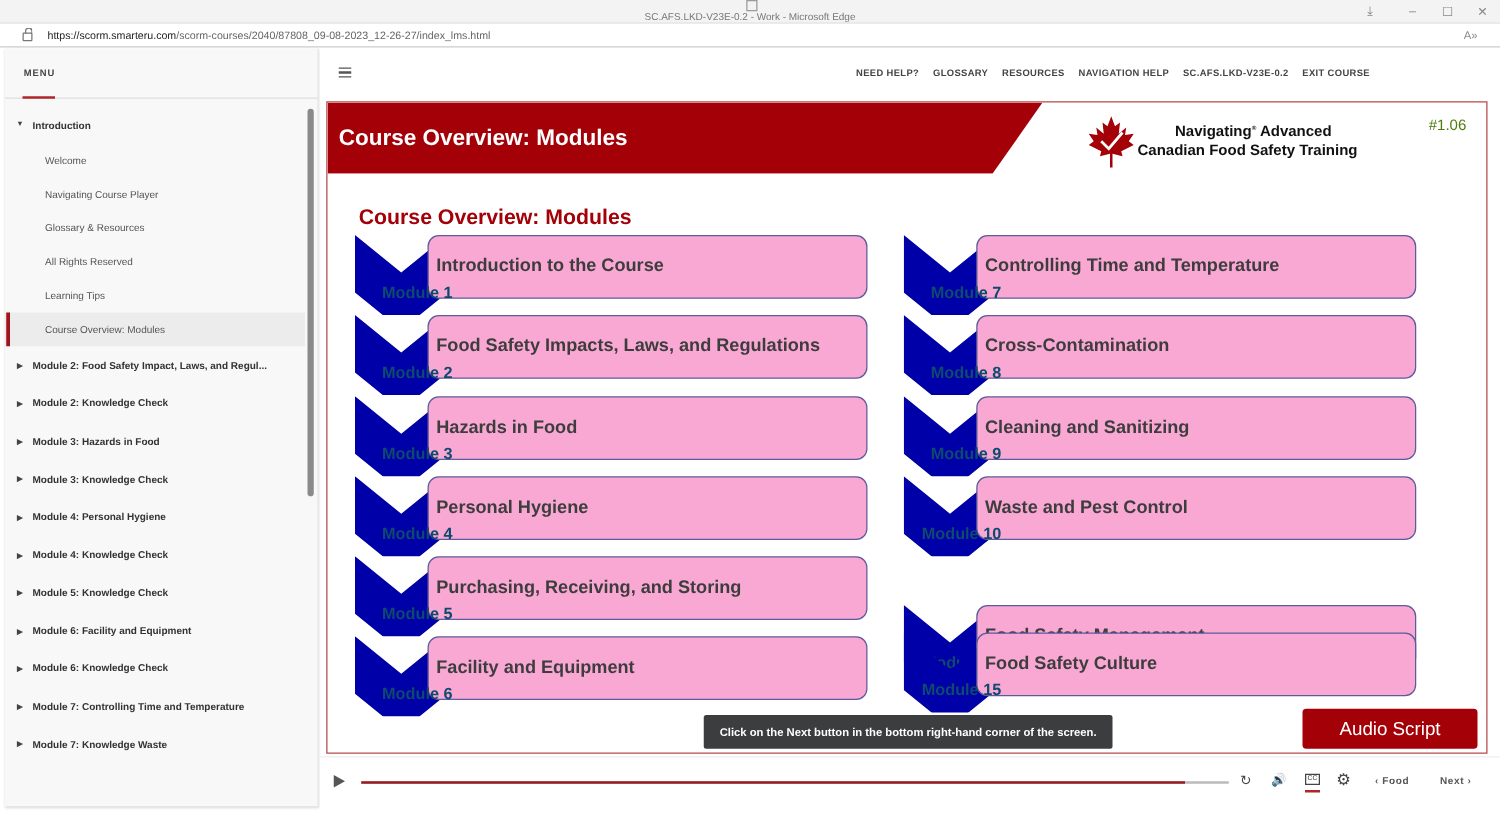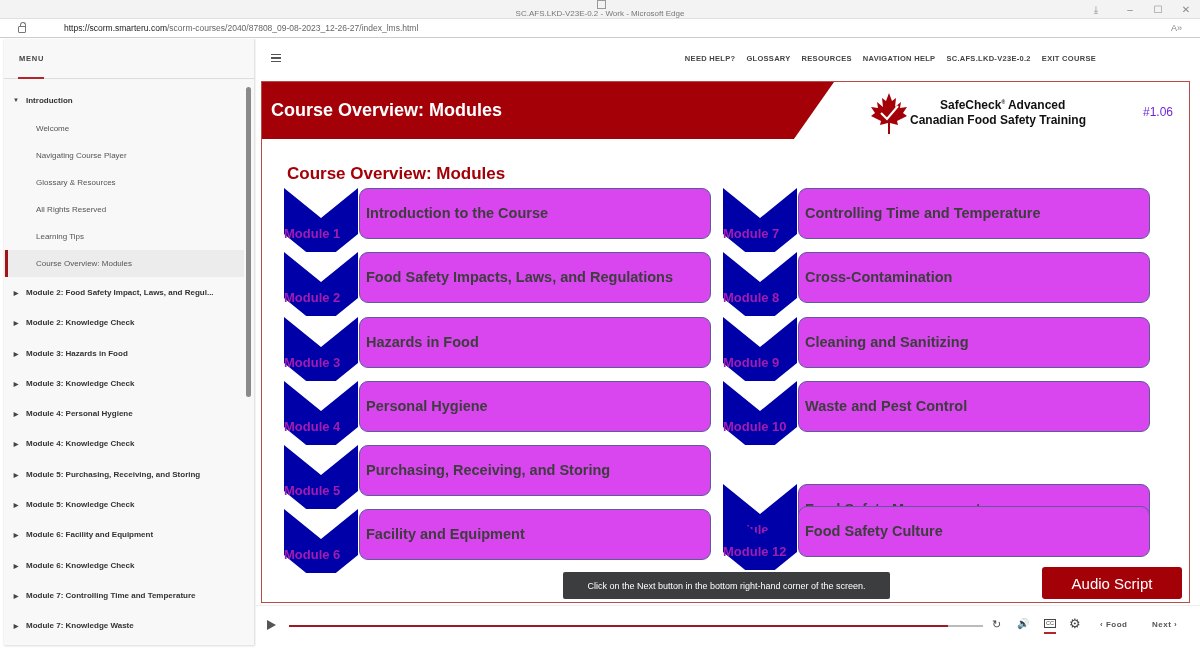--- a/index.html
+++ b/index.html
@@ -6,21 +6,21 @@
   html, body { width: 1200px; height: 650px; overflow: hidden; background: #fff; font-family: "Liberation Sans", sans-serif; }
 
   
   .titlebar { position: absolute; left: 0; top: 0; width: 1200px; height: 19px; background: #f3f3f3; border-bottom: 1px solid #e0e0e0; display: flex; align-items: center; flex-direction: column; }
   .titlebar .doc-icon { width: 9px; height: 11px; border: 1px solid #9a9a9a; margin-left: 8px; margin-right: 5px; position: relative; }
   .titlebar .title { font-size: 8px; color: #777; }
   .titlebar .winctl { position: absolute; right: 0; top: 0; height: 19px; display: flex; align-items: center; }
   .titlebar .winctl span { width: 28px; text-align: center; font-size: 10px; color: #888; }
   .titlebar .dl { font-size: 10px; color: #333; margin-right: 6px; }
 
-  .addressbar { position: absolute; left: 0; top: 19px; width: 1200px; height: 19px; background: #fff; border-bottom: 1px solid #ccc; display: flex; align-items: center; gap: 26px; }
+  .addressbar { position: absolute; left: 0; top: 19px; width: 1200px; height: 19px; background: #fff; border-bottom: 1px solid #ccc; display: flex; align-items: center; }
   .addressbar .lock { width: 8px; height: 7px; border: 1px solid #777; border-radius: 1px; margin-left: 18px; margin-right: 12px; position: relative; top: 1px; }
   .addressbar .lock::before { content: ""; position: absolute; left: 1px; top: -5px; width: 4px; height: 4px; border: 1px solid #777; border-bottom: none; border-radius: 3px 3px 0 0; }
   .addressbar .url { font-size: 8.5px; color: #666; }
   .addressbar .url b { color: #222; font-weight: normal; }
   .addressbar .readaloud { position: absolute; right: 18px; font-size: 9px; color: #888; }
 
   
   .sidebar { position: absolute; left: 4px; top: 39px; width: 251px; height: 606px; background: #f8f8f8; border-right: 1px solid #e4e4e4; box-shadow: 0 1px 2px rgba(0,0,0,0.15); }
   .menu-head { height: 40px; border-bottom: 1px solid #ddd; position: relative; }
   .menu-head .lbl { position: absolute; left: 15px; top: 15px; font-size: 7.5px; font-weight: bold; letter-spacing: 0.8px; color: #444; }
@@ -43,30 +43,30 @@
 
   
   .slide { position: absolute; left: 261px; top: 81px; width: 929px; height: 522px; border: 1px solid #b84a4a; background: #fff; overflow: hidden; }
   .banner { position: absolute; left: 0; top: 0; width: 572px; height: 57px; background: #a30008; clip-path: polygon(0 0, 100% 0, 93% 100%, 0 100%); }
   .banner-title { position: absolute; left: 9px; top: 18px; color: #fff; font-size: 18px; font-weight: bold; }
   .logo { position: absolute; left: 606px; top: 9px; width: 240px; height: 45px; }
   .logo .leaf { position: absolute; left: 0; top: 0; width: 42px; height: 44px; }
   .logo .line1 { position: absolute; left: 72px; top: 7px; font-size: 12px; font-weight: bold; color: #111; white-space: nowrap; }
   .logo .line1 sup { font-size: 5px; }
   .logo .line2 { position: absolute; left: 42px; top: 22px; font-size: 12px; font-weight: bold; color: #111; white-space: nowrap; }
-  .slide-num { position: absolute; right: 16px; top: 11px; font-size: 12px; color: #6d28d9; margin-top: 12px; }
+  .slide-num { position: absolute; right: 16px; top: 11px; font-size: 12px; color: #4d7c0f; }
   .sub-title { position: absolute; left: 25px; top: 82px; color: #a30008; font-size: 17px; font-weight: bold; }
 
   .mod { position: absolute; width: 424px; height: 64px; }
   .mod .chev { position: absolute; left: 0; top: 0; width: 74px; height: 64px; }
-  .mod .box { position: absolute; left: 75px; top: 0; width: 352px; height: 51px; border: 1.3px solid #5e5a9c; border-radius: 9px; background: #d946ef; }
+  .mod .box { position: absolute; left: 58px; top: 0; width: 352px; height: 51px; border: 1.3px solid #5e5a9c; border-radius: 9px; background: #f9a8d4; }
   .mod .mtitle { position: absolute; left: 6px; top: 16px; font-size: 14.5px; font-weight: bold; color: #3d3d3d; white-space: nowrap; }
-  .mod .mlabel { position: absolute; left: 0; top: 38px; width: 78px; text-align: left; font-size: 13px; font-weight: bold; color: #a21caf; white-space: nowrap; }
-
-  .tooltip { position: absolute; left: 301px; top: 490px; width: 327px; height: 27px; background: #3b3d3e; border-radius: 2px; color: #fff; font-size: 9px; display: flex; align-items: center; justify-content: center; }
+  .mod .mlabel { position: absolute; left: 0; top: 38px; width: 78px; text-align: right; font-size: 13px; font-weight: bold; color: #0c4a6e; white-space: nowrap; }
+
+  .tooltip { position: absolute; left: 301px; top: 490px; width: 327px; height: 27px; background: #3b3d3e; border-radius: 2px; color: #fff; font-size: 9px; display: flex; align-items: center; justify-content: center; font-weight: bold; }
   .audio-btn { position: absolute; left: 780px; top: 485px; width: 140px; height: 32px; background: #a30008; border-radius: 3px; color: #fff; font-size: 15px; display: flex; align-items: center; justify-content: center; }
 
   
   .player { position: absolute; left: 256px; top: 605px; width: 944px; height: 40px; background: #fff; border-top: 1px solid #eee; }
   .play { position: absolute; left: 11px; top: 14px; width: 0; height: 0; border-left: 9px solid #555; border-top: 5.5px solid transparent; border-bottom: 5.5px solid transparent; }
   .track { position: absolute; left: 33px; top: 19px; width: 694px; height: 2px; background: #bbb; }
   .track .fill { position: absolute; left: 0; top: 0; height: 2px; background: #9a1b24; }
   .pctrl { position: absolute; top: 12px; font-size: 11px; color: #444; }
   .cc { position: absolute; left: 788px; top: 13px; width: 12px; height: 9px; border: 1px solid #444; font-size: 5.5px; line-height: 7px; text-align: center; color: #444; }
   .cc-underline { position: absolute; left: 788px; top: 26px; width: 12px; height: 1.5px; background: #b0262a; }
@@ -138,24 +138,20 @@
       <div class="menu-item section">
         <span class="caret">▶</span>
         <span>Module 4: Personal Hygiene</span>
       </div>
       <div class="menu-item section">
         <span class="caret">▶</span>
         <span>Module 4: Knowledge Check</span>
       </div>
       <div class="menu-item section">
         <span class="caret">▶</span>
-        <span>Module 5: Purchasing, Receiving, and Storing</span>
-      </div>
-      <div class="menu-item section">
-        <span class="caret">▶</span>
         <span>Module 5: Knowledge Check</span>
       </div>
       <div class="menu-item section">
         <span class="caret">▶</span>
         <span>Module 6: Facility and Equipment</span>
       </div>
       <div class="menu-item section">
         <span class="caret">▶</span>
         <span>Module 6: Knowledge Check</span>
       </div>
@@ -184,21 +180,21 @@
 </div>
 
 <div class="slide">
   <div class="banner"></div>
   <div class="banner-title">Course Overview: Modules</div>
   <div class="logo">
     <svg class="leaf" viewBox="0 0 42 44">
       <path fill="#a30008" d="M21 2 L24 10 L28 7 L27 16 L33 11 L32 17 L39 16 L35 22 L39 25 L29 30 L30 34 L22 32 L22 43 L20 43 L20 32 L12 34 L13 30 L3 25 L7 22 L3 16 L10 17 L9 11 L15 16 L14 7 L18 10 Z"></path>
       <path fill="none" stroke="#fff" stroke-width="2.2" d="M13 22 L19 28 L30 15"></path>
     </svg>
-    <span class="line1"><span>SafeCheck</span><sup>®</sup><span> Advanced</span></span>
+    <span class="line1"><span>Navigating</span><sup>®</sup><span> Advanced</span></span>
     <span class="line2">Canadian Food Safety Training</span>
   </div>
   <div class="slide-num">#1.06</div>
   <div class="sub-title">Course Overview: Modules</div>
 
   <div id="modules">
       <div class="mod" style="left: 22px; top: 106px;">
         <svg class="chev" viewBox="0 0 74 64" preserveAspectRatio="none">
           <polygon fill="#0000a8" points="0,0 37,30 74,0 74,46 37,76 0,46"></polygon>
         </svg>
@@ -297,21 +293,21 @@
         </div>
         <span class="mlabel">Module 11</span>
       </div>
       <div class="mod" style="left: 461px; top: 424px;">
         <svg class="chev" viewBox="0 0 74 64" preserveAspectRatio="none">
           <polygon fill="#0000a8" points="0,0 37,30 74,0 74,46 37,76 0,46"></polygon>
         </svg>
         <div class="box">
           <span class="mtitle">Food Safety Culture</span>
         </div>
-        <span class="mlabel">Module 12</span>
+        <span class="mlabel">Module 15</span>
       </div>
     </div>
 
   <div class="tooltip">Click on the Next button in the bottom right-hand corner of the screen.</div>
   <div class="audio-btn">Audio Script</div>
 </div>
 
 <div class="player">
   <div class="play"></div>
   <div class="track">

